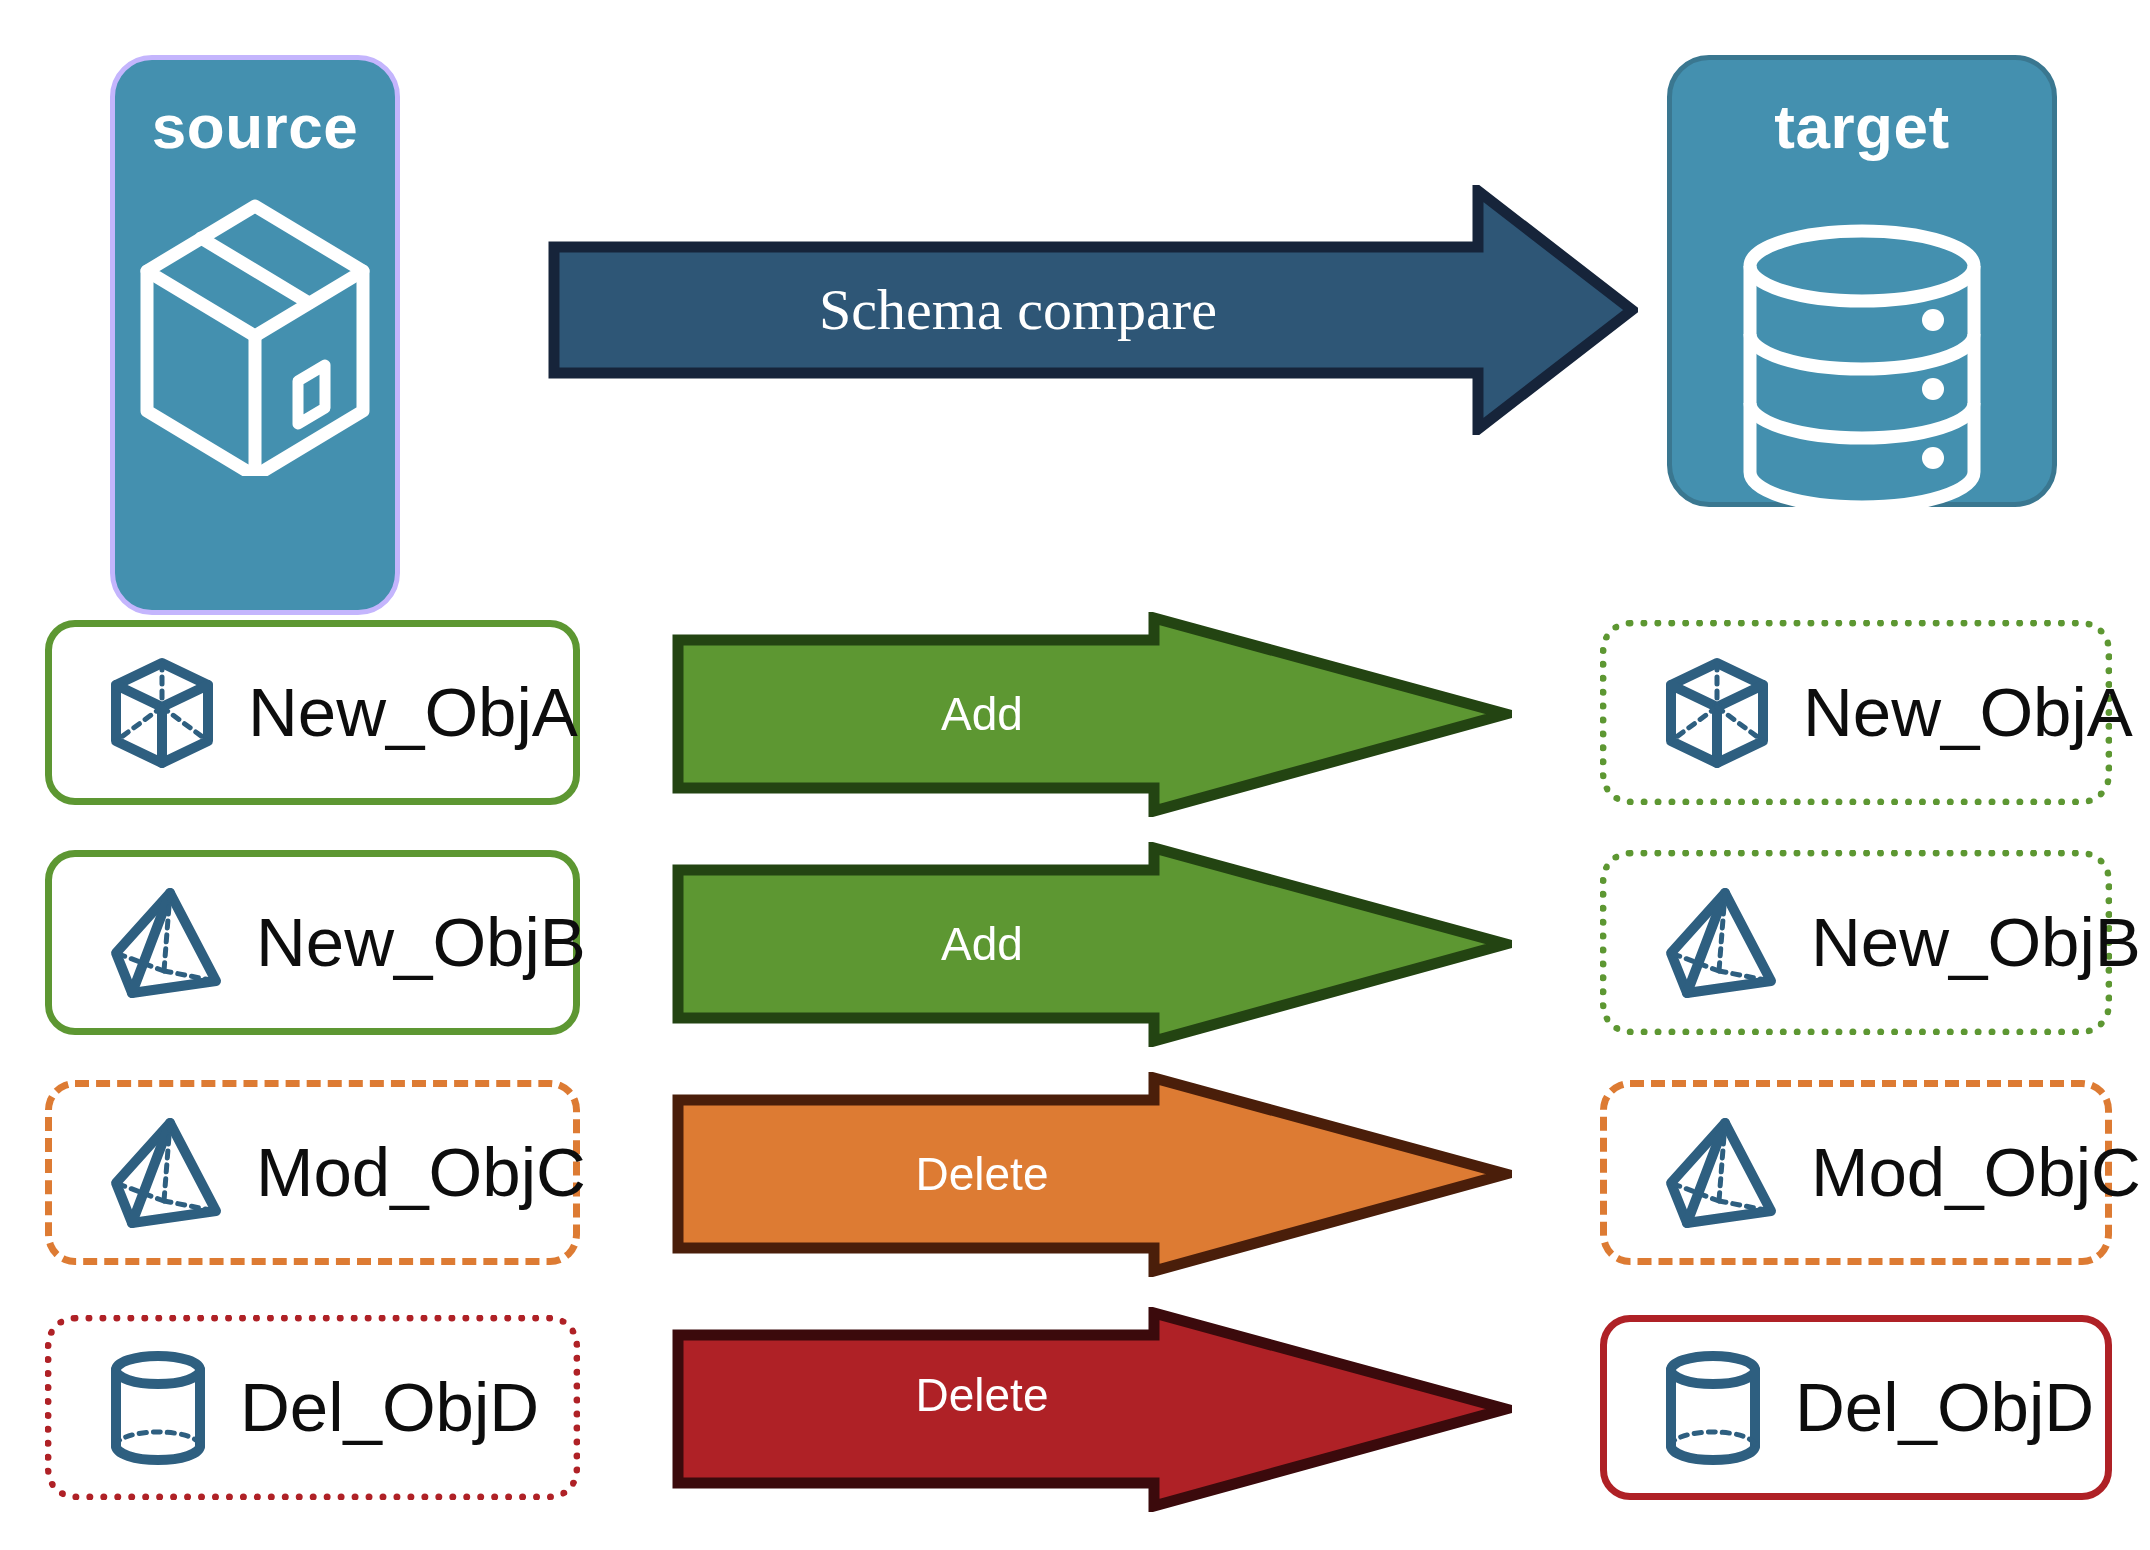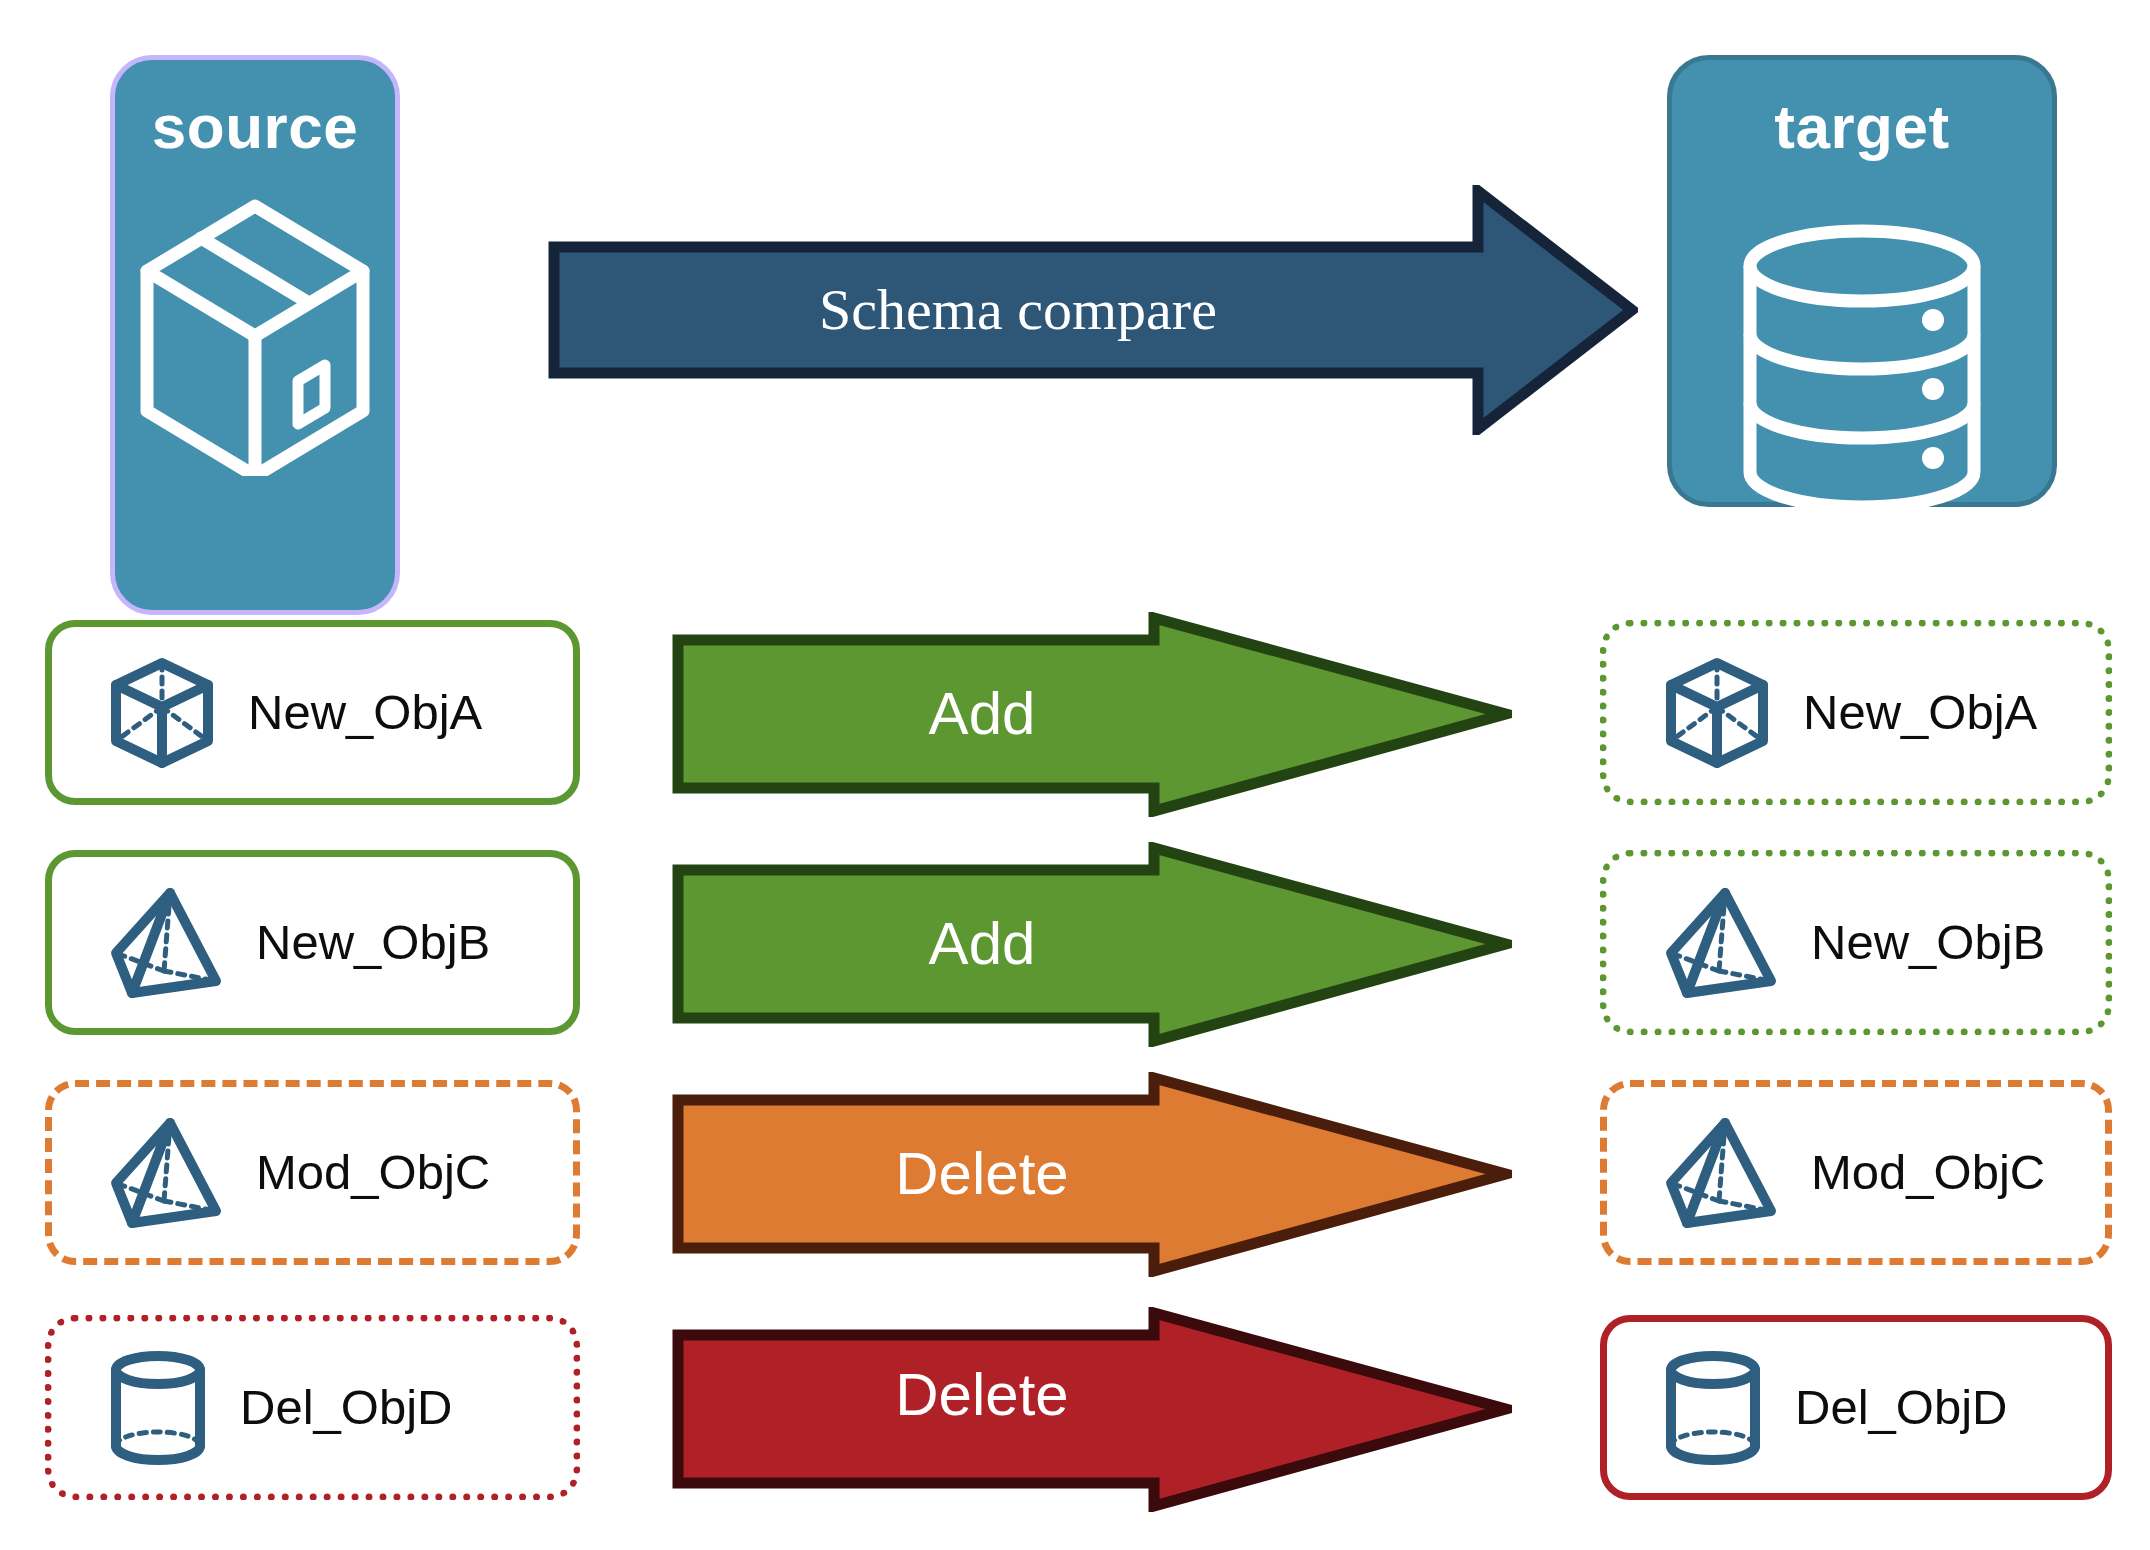--- a/index.html
+++ b/index.html
@@ -45,33 +45,33 @@
   .objcard .obj-icon{
     flex:0 0 auto;
     margin-left:56px;
     display:flex;
     align-items:center;
     justify-content:center;
   }
   .objcard .obj-label{
     flex:0 0 auto;
     margin-left:32px;
-    font-size:49px;
+    font-size:69px;
     color:#0d0d0d;
     white-space:nowrap;
     line-height:1;
   }
 
   
   .arrow{position:absolute;}
   .arrow svg{display:block;}
   .arrow-label{
     position:absolute;
     color:#ffffff;
-    font-size:60px;
+    font-size:46px;
     white-space:nowrap;
     line-height:1;
     transform:translate(-50%,-50%);
     pointer-events:none;
   }
   .arrow-label.big{font-size:58px;font-family:Liberation Serif, serif;}
 </style>
 </head>
 <body>
 

